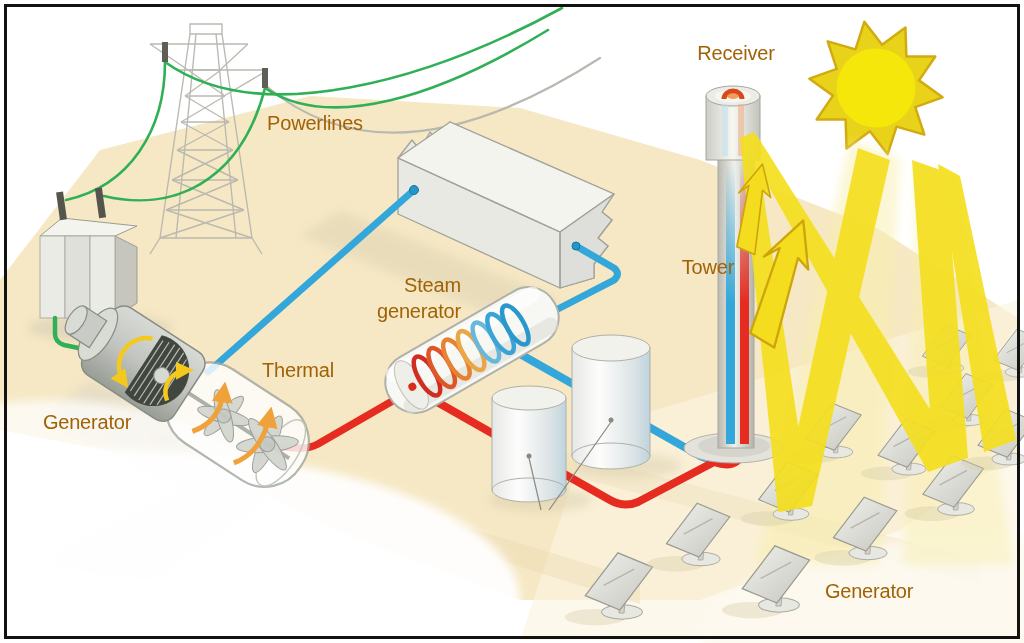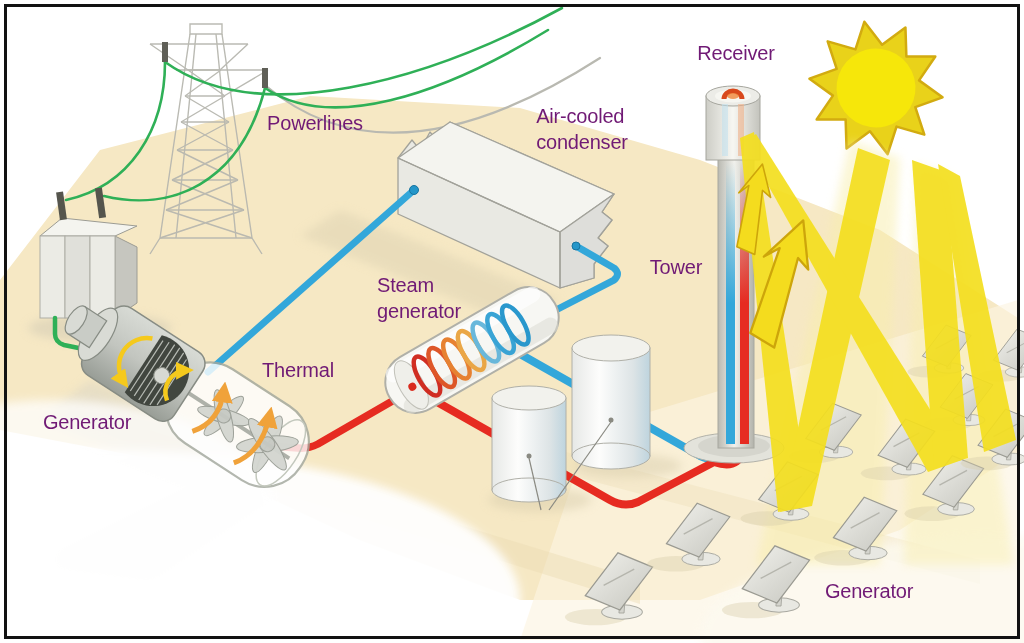--- a/index.html
+++ b/index.html
@@ -1,21 +1,21 @@
 <!DOCTYPE html>
 <html><head>
 <meta charset="utf-8">
 <style>
   html,body{margin:0;padding:0;background:#ffffff;}
   .stage{position:relative;width:1024px;height:643px;background:#ffffff;overflow:hidden;
          font-family:"Liberation Sans", sans-serif;}
   .frame{position:absolute;inset:4px;border:3px solid #121212;pointer-events:none;z-index:30;}
   svg.scene{position:absolute;left:0;top:0;width:1024px;height:643px;}
-  .lbl{position:absolute;transform:translate(-50%,-50%);color:#701a75;font-size:20px;
-       line-height:1.28;text-align:left;white-space:pre-line;letter-spacing:-0.2px;z-index:20;}
+  .lbl{position:absolute;transform:translate(-50%,-50%);color:#a16207;font-size:20px;
+       line-height:1.28;text-align:right;white-space:pre-line;letter-spacing:-0.2px;z-index:20;}
 </style>
 </head>
 <body>
 
 <div class="stage">
 
 <svg class="scene" viewBox="0 0 1024 643">
   <defs>
     <linearGradient id="towerG" x1="0" y1="0" x2="1" y2="0">
       <stop offset="0" stop-color="#b9b9b1"></stop>
@@ -262,24 +262,22 @@
       <path d="M 32,18 A 22 22 0 0 1 32,-18" fill="none" stroke="#f5c91c" stroke-width="4.5" marker-end="url(#mY)"></path>
       <path d="M -14,-26 A 28 28 0 0 0 -14,26" fill="none" stroke="#f5c91c" stroke-width="4.5" marker-end="url(#mY)"></path>
       <ellipse cx="-62" cy="0" rx="13" ry="30" fill="#d9dbd5" stroke="#878c84" stroke-width="1.2"></ellipse>
       <rect x="-88" y="-16" width="26" height="32" fill="#c9ccc6" stroke="#878c84" stroke-width="1.2"></rect>
       <ellipse cx="-88" cy="0" rx="8" ry="16" fill="#d9dbd5" stroke="#878c84" stroke-width="1.2"></ellipse>
     </g>
   </g>
 </svg>
 
 <div class="lbl" style="left:315px;top:124px">Powerlines</div>
-<div class="lbl" style="left:582px;top:130px">Air-cooled
-condenser</div>
 <div class="lbl" style="left:736px;top:54px">Receiver</div>
-<div class="lbl" style="left:676px;top:268px">Tower</div>
+<div class="lbl" style="left:708px;top:268px">Tower</div>
 <div class="lbl" style="left:419px;top:299px">Steam
 generator</div>
 <div class="lbl" style="left:298px;top:371px">Thermal</div>
 <div class="lbl" style="left:87px;top:423px">Generator</div>
 <div class="lbl" style="left:869px;top:592px">Generator</div>
 
 <div class="frame"></div>
 </div>
 
 </body></html>

